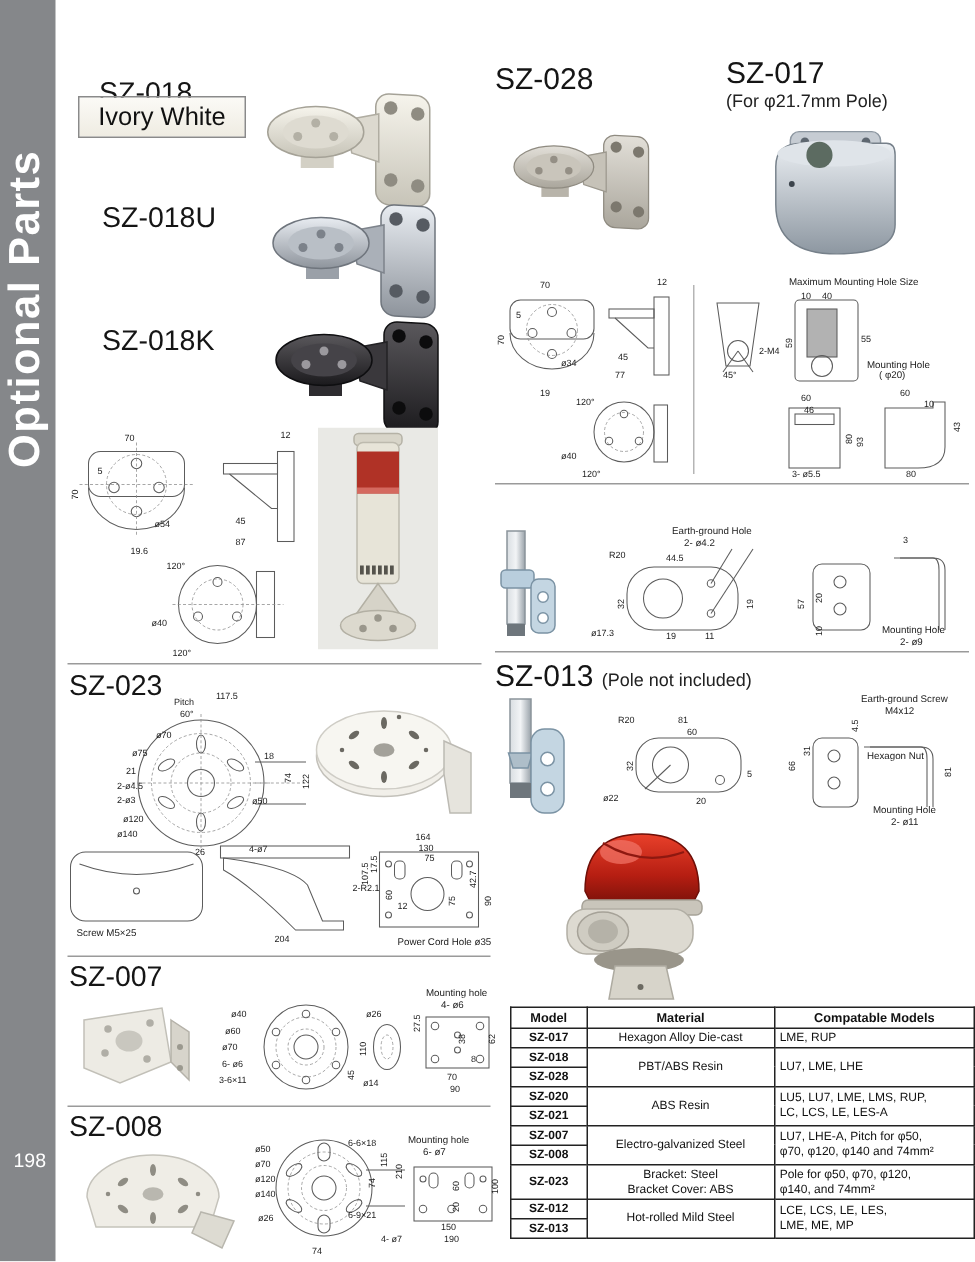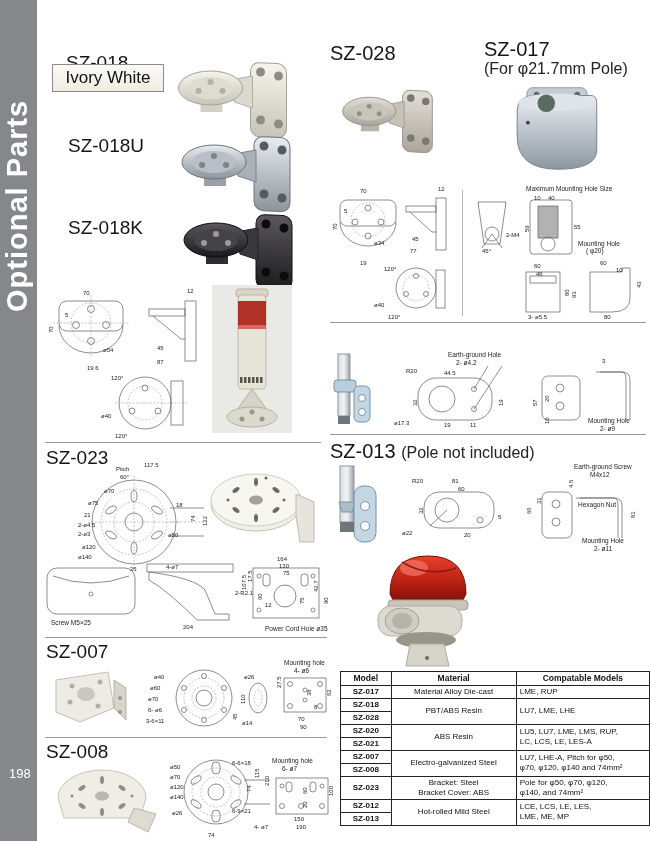--- a/index.html
+++ b/index.html
@@ -9,21 +9,21 @@
   #sidebar{position:absolute;left:0;top:0;width:37px;height:841px;background:#85878a;}
   #sidebar .vtext{position:absolute;left:1px;top:12px;height:300px;writing-mode:vertical-rl;
         transform:rotate(180deg);font-size:29px;font-weight:bold;color:#fff;letter-spacing:1px;}
   #pagenum{position:absolute;left:9px;top:766px;font-size:13px;color:#fff;}
   
   #hdr{position:absolute;left:45px;top:8px;width:558px;height:26px;border-radius:14px;
        background:linear-gradient(#efefef,#c9c9c9 35%,#8b8d90 80%,#77797c);
        border:1px solid #4a4a4a;box-shadow:0 2px 0 #3c3c3c;display:flex;align-items:center;}
   #hdr span{font-size:17px;font-weight:bold;color:#0d0d0d;padding-left:18px;}
   .ptitle{position:absolute;font-size:19px;color:#151515;white-space:nowrap;}
-  .pnote{font-size:16px;color:#222;}
+  .pnote{font-size:12px;color:#222;}
   .chip{position:absolute;width:110px;height:26px;border:1px solid #8a8a8a;display:flex;
         align-items:center;justify-content:center;font-size:17px;}
   .chip.ivory{background:linear-gradient(#fbfaf6,#efece2);color:#111;}
   .chip.silver{background:linear-gradient(#f9f9f9,#cfd1d3 45%,#8e9093);color:#111;border-color:#6f6f6f;}
   .chip.black{background:linear-gradient(#41362a,#1d140c 70%);color:#fff;border-color:#1a1a1a;}
   .divider{position:absolute;height:1px;background:#9a9a9a;}
   .vdivider{position:absolute;width:1px;background:#b5b5b5;}
   .photo{position:absolute;}
   .cluster{position:absolute;}
   .cluster svg{position:absolute;left:0;top:0;}
@@ -625,21 +625,21 @@
 
   <table id="spec-table">
     <tbody>
         <tr>
       <th>Model</th>
       <th>Material</th>
       <th>Compatable Models</th>
     </tr>
     <tr>
       <td class="model">SZ-017</td>
-      <td class="mat">Material Alloy Die-cast</td>
+      <td class="mat">Hexagon Alloy Die-cast</td>
       <td class="compat">LME, RUP</td>
     </tr>
     <tr>
       <td class="model">SZ-018</td>
       <td class="mat" rowspan="2">PBT/ABS Resin</td>
       <td class="compat" rowspan="2">LU7, LME, LHE</td>
     </tr>
     <tr>
       <td class="model">SZ-028</td>
     </tr>

